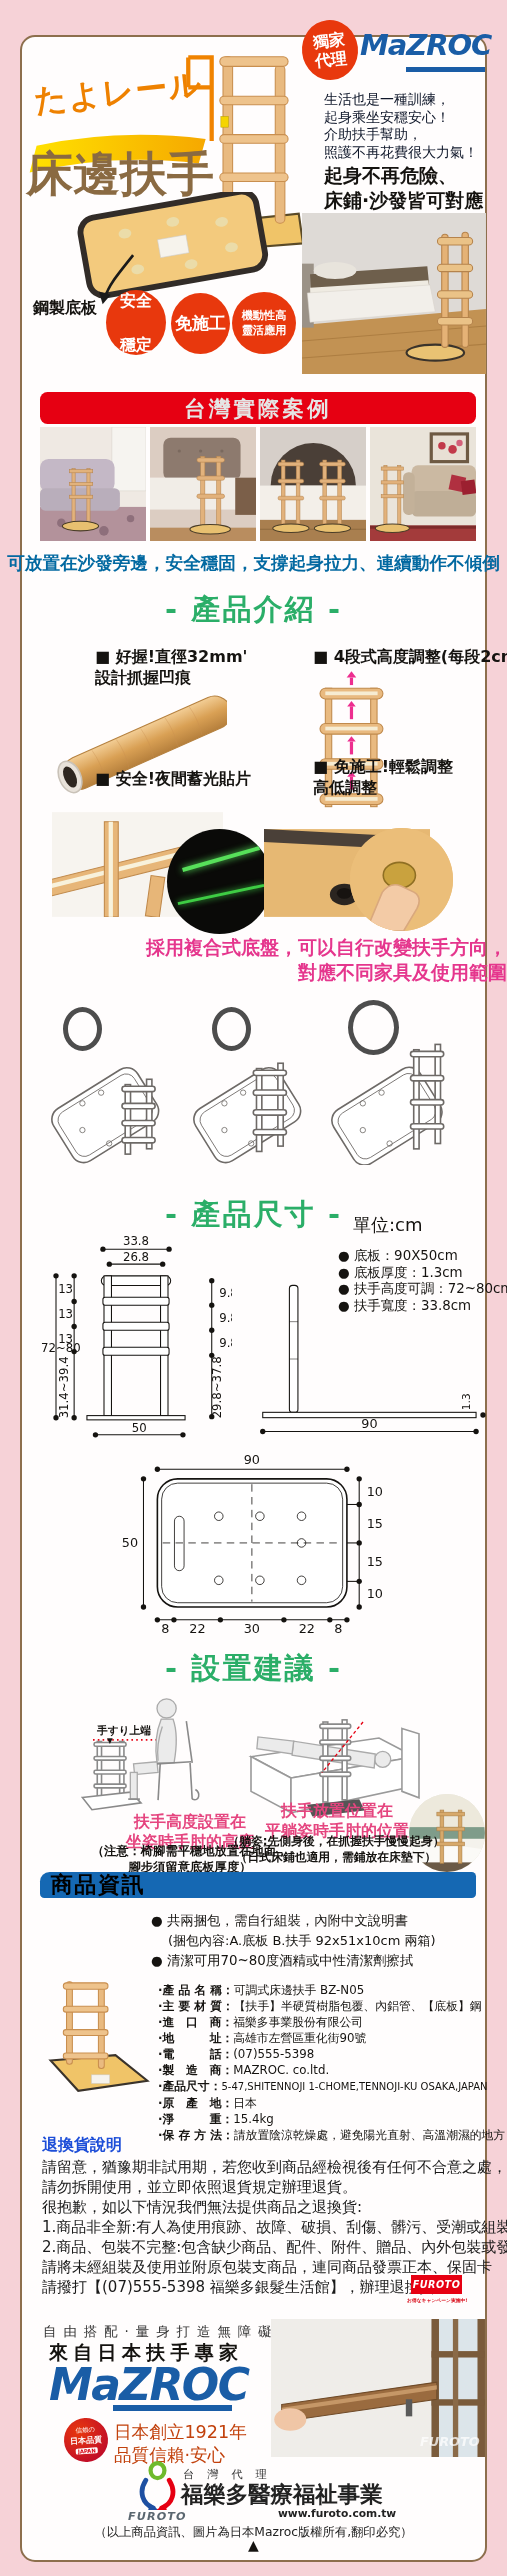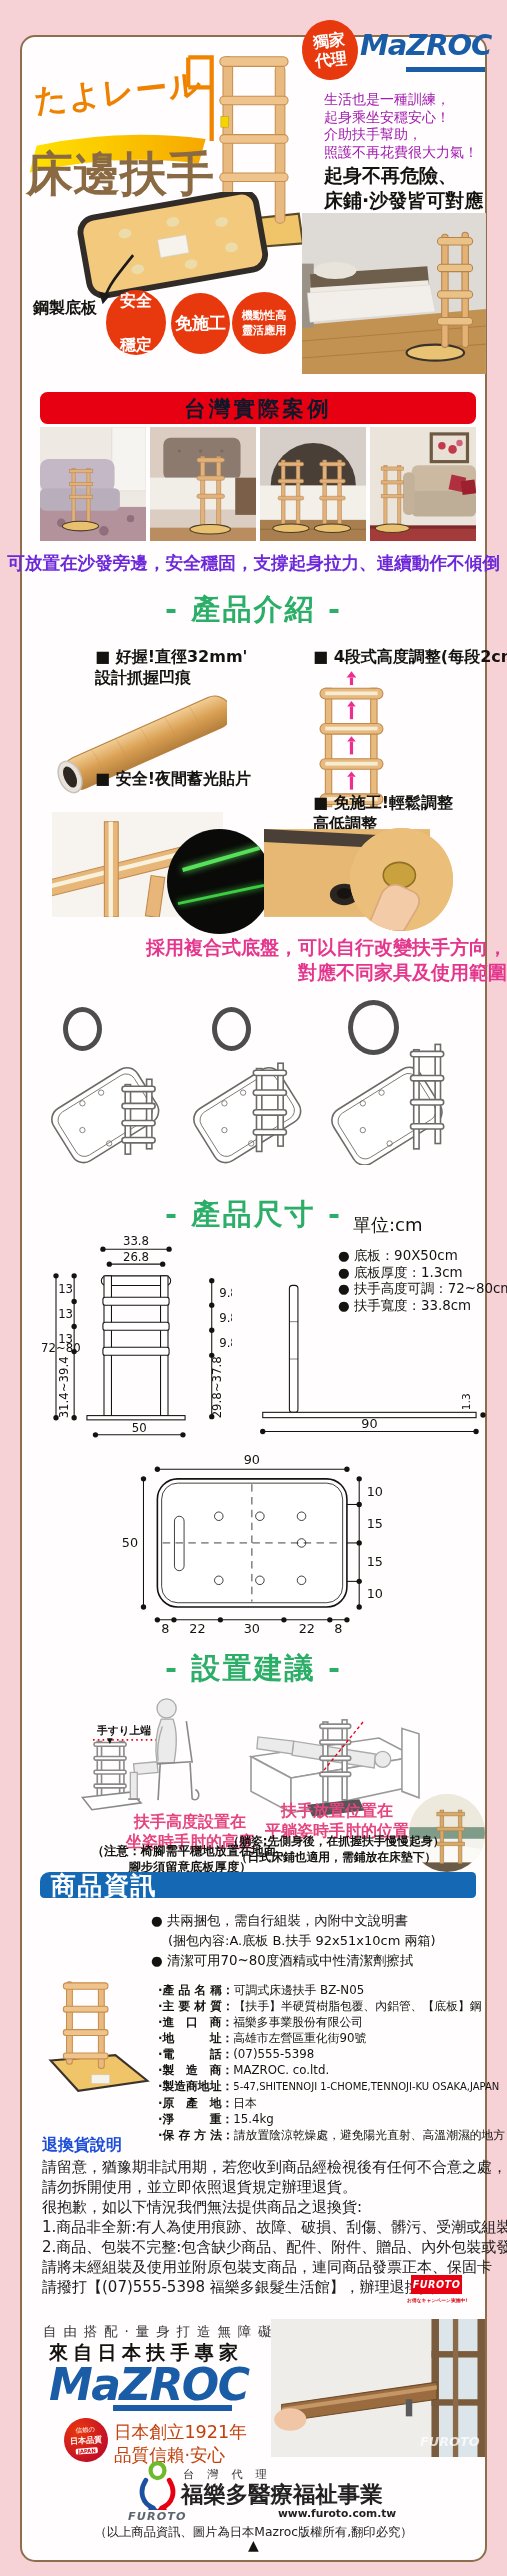--- a/index.html
+++ b/index.html
@@ -11,43 +11,43 @@
   
   .title-jp{left:34px;top:71px;font-size:32px;font-weight:bold;color:#ee8100;
             transform:rotate(-6deg);letter-spacing:1.1px;white-space:nowrap;}
   .title-cn{left:26px;top:143px;font-size:47px;font-weight:bold;color:#8a6a42;white-space:nowrap;}
   .excl-circle{left:302px;top:20px;width:56px;height:60px;background:#e8380d;border-radius:50%;
       display:flex;flex-direction:column;align-items:center;justify-content:center;transform:rotate(-6deg);}
   .excl-circle div{color:#fff;font-size:16px;font-weight:bold;line-height:19px;}
   .brand-top{left:360px;top:28px;width:126px;font-size:29px;font-weight:bold;font-style:italic;
              color:#1a5da6;letter-spacing:-1.1px;}
   .brand-top-bar{left:406px;top:67px;width:79px;height:4.8px;background:#1a5da6;}
-  .intro-txt{left:324px;top:91px;font-size:14px;line-height:17.6px;color:#a21caf;white-space:nowrap;}
+  .intro-txt{left:324px;top:91px;font-size:14px;line-height:17.6px;color:#0f172a;white-space:nowrap;}
   .headline{left:324px;top:163px;font-size:19px;font-weight:bold;line-height:24.6px;color:#151310;white-space:nowrap;}
   .steel-label{left:33px;top:298px;font-size:16px;font-weight:bold;color:#151310;}
   .oval{background:#e8380d;border-radius:50%;display:flex;flex-direction:column;align-items:center;justify-content:center;color:#fff;font-weight:bold;text-align:center;}
   .oval1{left:106px;top:290px;width:60px;height:65px;font-size:16px;line-height:20px;gap:24px;}
   .oval2{left:171px;top:293px;width:59px;height:61px;font-size:17px;}
   .oval3{left:232px;top:292px;width:64px;height:62px;font-size:11.2px;line-height:15px;}
   .red-banner{left:40px;top:392px;width:436px;height:32px;background:#e60012;border-radius:7.5px;
-      display:flex;align-items:center;justify-content:center;color:#0f172a;font-size:21.4px;font-weight:bold;letter-spacing:3.2px;}
-  .caption{left:0;top:551px;width:507px;text-align:center;font-size:17.6px;font-weight:bold;color:#6d28d9;white-space:nowrap;}
+      display:flex;align-items:center;justify-content:center;color:#e5e5e5;font-size:21.4px;font-weight:bold;letter-spacing:3.2px;}
+  .caption{left:0;top:551px;width:507px;text-align:center;font-size:17.6px;font-weight:bold;color:#0369a1;white-space:nowrap;}
   .green-head{width:507px;left:0;text-align:center;font-size:29px;font-weight:bold;color:#2bae68;letter-spacing:2.1px;}
   .feat-title{font-size:16px;font-weight:bold;color:#151310;line-height:21.4px;white-space:nowrap;margin-left:43px;}
   .pink-note{left:0;top:935px;width:507px;text-align:right;font-size:19px;font-weight:bold;
              color:#e5368d;line-height:24.6px;}
   .ring{border:5.9px solid #4d4d4d;border-radius:50%;background:transparent;}
   .unit{left:353px;top:1213px;font-size:18px;color:#151310;}
   .specs{left:338px;top:1248px;font-size:13.4px;line-height:16.6px;color:#151310;white-space:nowrap;}
   .setup-pink{font-size:16px;font-weight:bold;color:#e5457f;line-height:20px;text-align:center;}
   .setup-note{font-size:12.3px;color:#151310;line-height:15.5px;text-align:center;font-weight:bold;}
   .rail-label{left:97px;top:1724px;font-size:10.7px;font-weight:bold;color:#151310;}
   .rail-label-arrow{left:107px;top:1736px;font-size:7.5px;color:#151310;}
   .blue-banner{left:40px;top:1872px;width:436px;height:26px;background:#1568b3;border-radius:9.6px 4.3px 4.3px 4.3px;
-      display:flex;align-items:center;color:#ffffff;font-size:25px;font-weight:bold;padding-left:10.7px;box-sizing:border-box;letter-spacing:1.6px;}
+      display:flex;align-items:center;color:#000000;font-size:22px;font-weight:bold;padding-left:10.7px;box-sizing:border-box;letter-spacing:1.6px;}
   .bullets{left:151px;top:1911px;font-size:13.4px;line-height:20px;color:#151310;white-space:nowrap;}
   .bullets .sub{padding-left:17px;font-size:13px;}
   .fields{left:158px;top:1982px;font-size:11.8px;line-height:16px;color:#151310;white-space:nowrap;}
   .fields .lbl{font-weight:bold;}
   .ret-head{left:42px;top:2135px;font-size:16px;font-weight:bold;color:#1d4ed8;}
   .ret-lines{left:42px;top:2157px;font-size:15px;line-height:20px;color:#1a1a1a;white-space:nowrap;}
   .furoto-box{left:411px;top:2275px;width:51px;height:19px;background:#e60012;display:flex;align-items:center;justify-content:center;
       color:#fff;font-weight:bold;font-style:italic;font-size:9.6px;letter-spacing:0.5px;}
   .furoto-note{left:407px;top:2297px;font-size:4.8px;color:#d7000f;font-weight:bold;}
   .tagline{left:43px;top:2323px;font-size:13.4px;color:#333;letter-spacing:7px;white-space:nowrap;}
@@ -313,21 +313,21 @@
     </g>
     <rect x="98" y="18" width="26" height="178" fill="#e7b678" stroke="#c08a4c" stroke-width="2"></rect>
     <rect x="106" y="18" width="8" height="178" fill="#f8f2dc"></rect>
     <rect x="180" y="120" width="26" height="76" transform="rotate(8 193 158)" fill="#e7b678" stroke="#c08a4c" stroke-width="2"></rect>
   </svg>
   <div class="abs glow-circle">
     <div class="glow1"></div>
     <div class="glow2"></div>
   </div>
 
-  <div class="abs feat-title" style="left:270px;top:792px">
+  <div class="abs feat-title" style="left:270px;top:756px">
     <div>■ 免施工!輕鬆調整</div>
     <div>高低調整</div>
   </div>
   <svg class="abs photo" style="left:264px;top:829px" width="166" height="88" viewBox="0 0 310 164">
     <rect width="310" height="164" fill="#e6b873"></rect>
     <polygon points="0,0 310,16 310,40 0,24" fill="#4a4038"></polygon>
     <ellipse cx="150" cy="122" rx="27" ry="20" fill="#2b2520"></ellipse>
     <ellipse cx="150" cy="120" rx="14" ry="10" fill="#171310"></ellipse>
   </svg>
   <div class="abs hand-circle">
@@ -652,21 +652,21 @@
     <rect x="95" y="185" width="34" height="16" fill="#f6f3ec" stroke="#cccccc"></rect>
   </svg>
 
   <div class="abs fields">
     <div><span class="lbl">·產 品 名 稱：</span><span>可調式床邊扶手 BZ-N05</span></div>
     <div><span class="lbl">·主 要 材 質：</span><span>【扶手】半硬質樹脂包覆、內鋁管、【底板】鋼</span></div>
     <div><span class="lbl">·進　口　商：</span><span>福樂多事業股份有限公司</span></div>
     <div><span class="lbl">·地　　　址：</span><span>高雄市左營區重化街90號</span></div>
     <div><span class="lbl">·電　　　話：</span><span>(07)555-5398</span></div>
     <div><span class="lbl">·製　造　商：</span><span>MAZROC. co.ltd.</span></div>
-    <div><span class="lbl">·製造商地址：</span><span style="font-size:10px">5-47,SHITENNOJI 1-CHOME,TENNOJI-KU OSAKA,JAPAN</span></div>
+    <div><span class="lbl">·產品尺寸：</span><span style="font-size:10px">5-47,SHITENNOJI 1-CHOME,TENNOJI-KU OSAKA,JAPAN</span></div>
     <div><span class="lbl">·原　產　地：</span><span>日本</span></div>
     <div><span class="lbl">·淨　　　重：</span><span>15.4kg</span></div>
     <div><span class="lbl">·保 存 方 法：</span><span>請放置陰涼乾燥處，避免陽光直射、高溫潮濕的地方</span></div>
   </div>
 
   <div class="abs ret-head">退換貨說明</div>
   <div class="abs ret-lines">
     <div>請留意，猶豫期非試用期，若您收到商品經檢視後有任何不合意之處，</div>
     <div>請勿拆開使用，並立即依照退貨規定辦理退貨。</div>
     <div>很抱歉，如以下情況我們無法提供商品之退換貨:</div>

